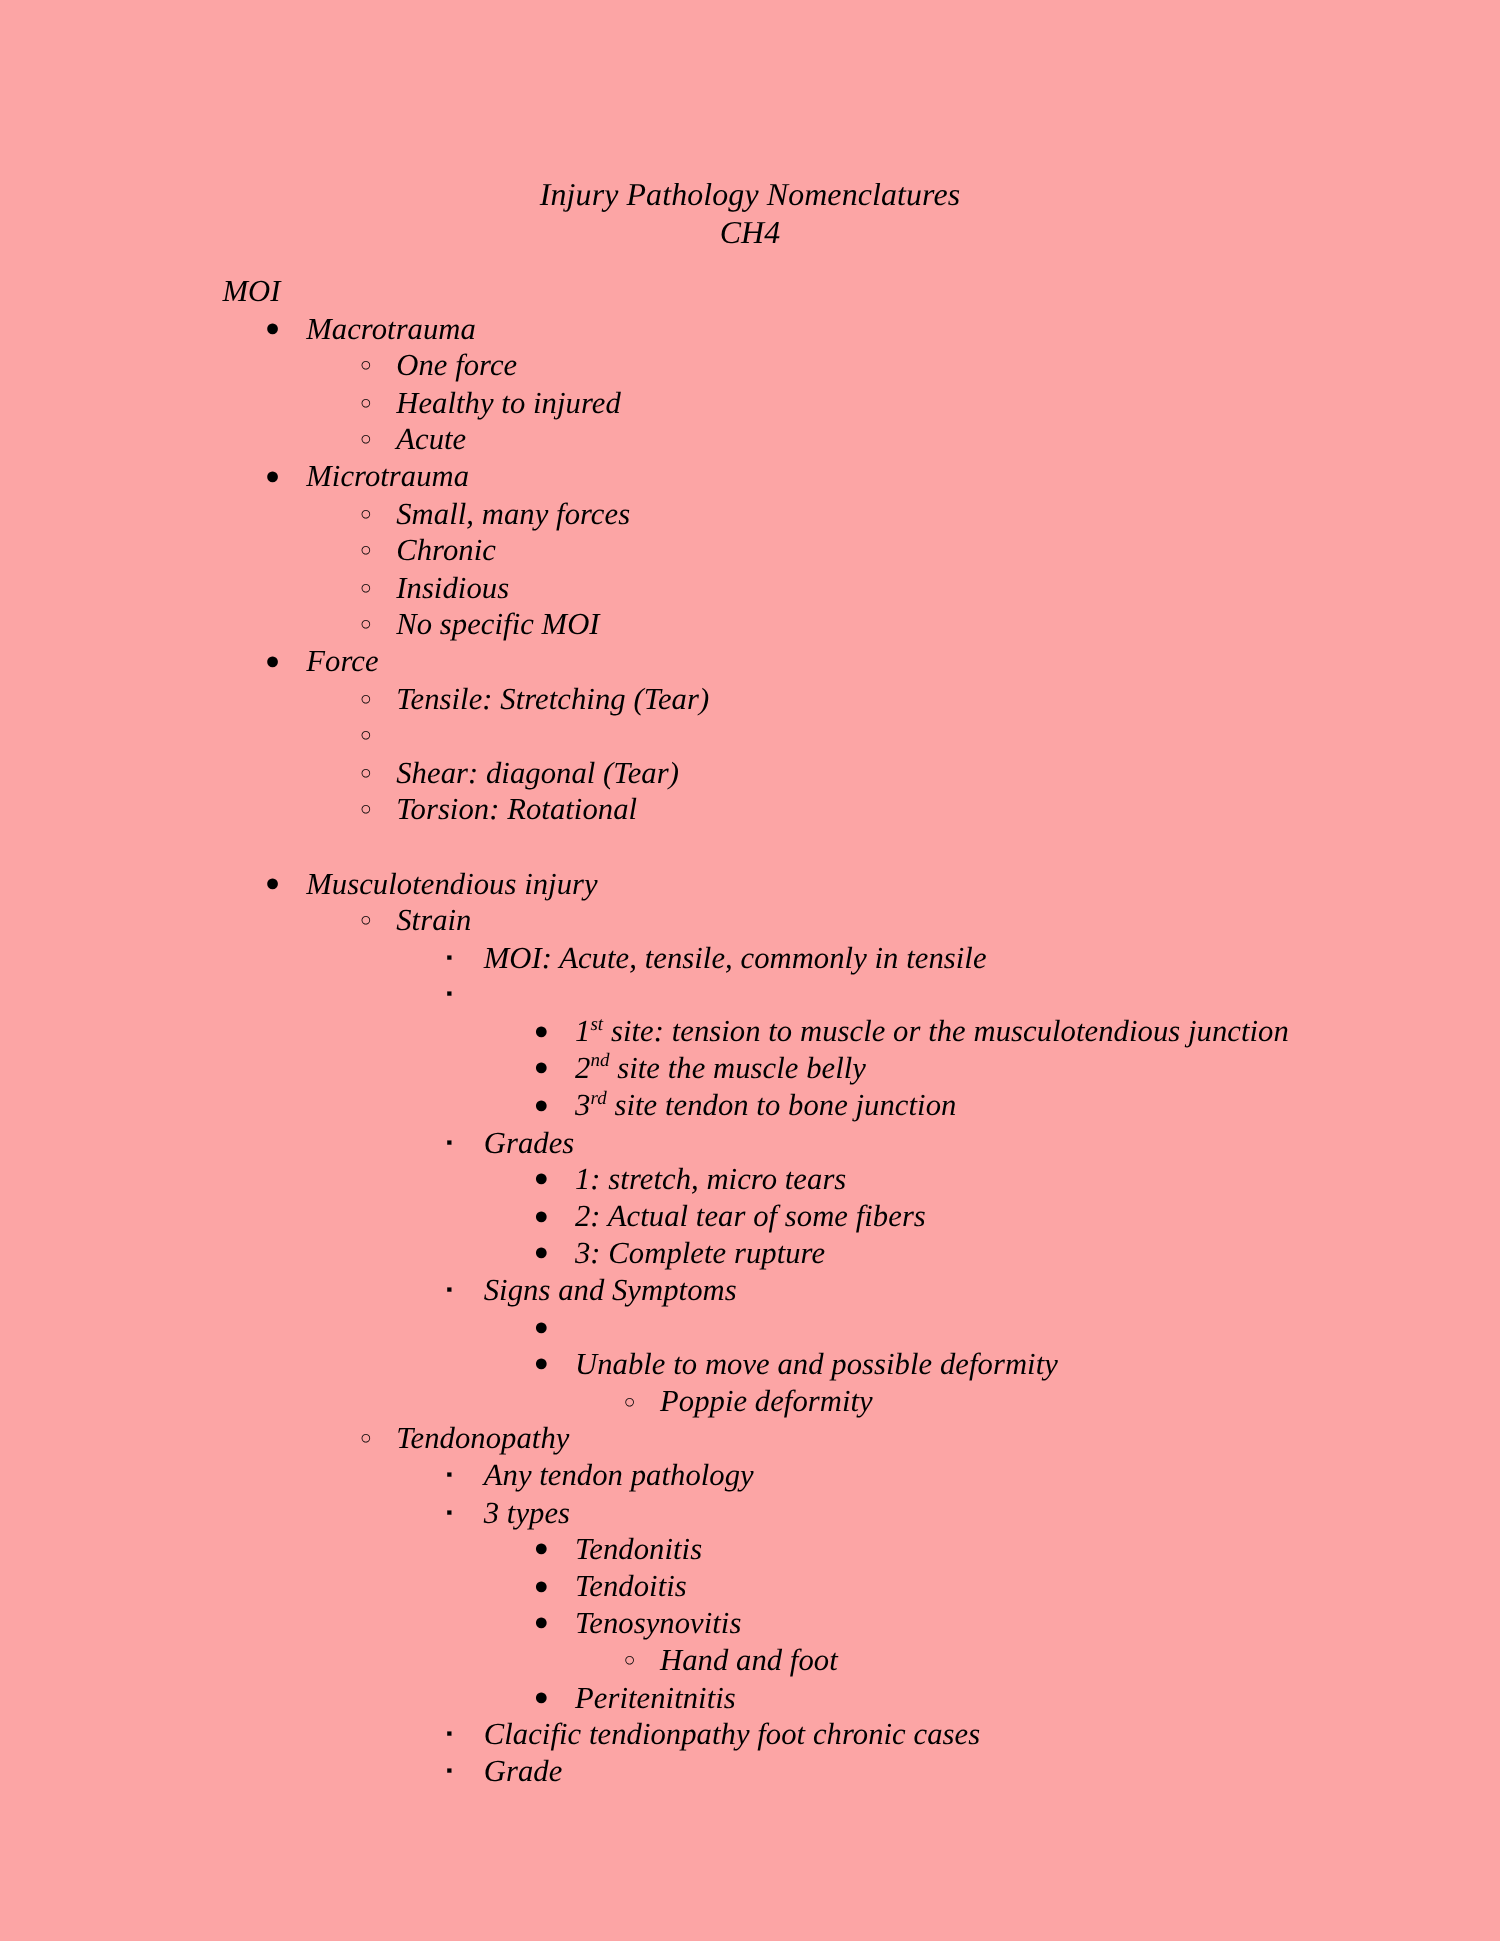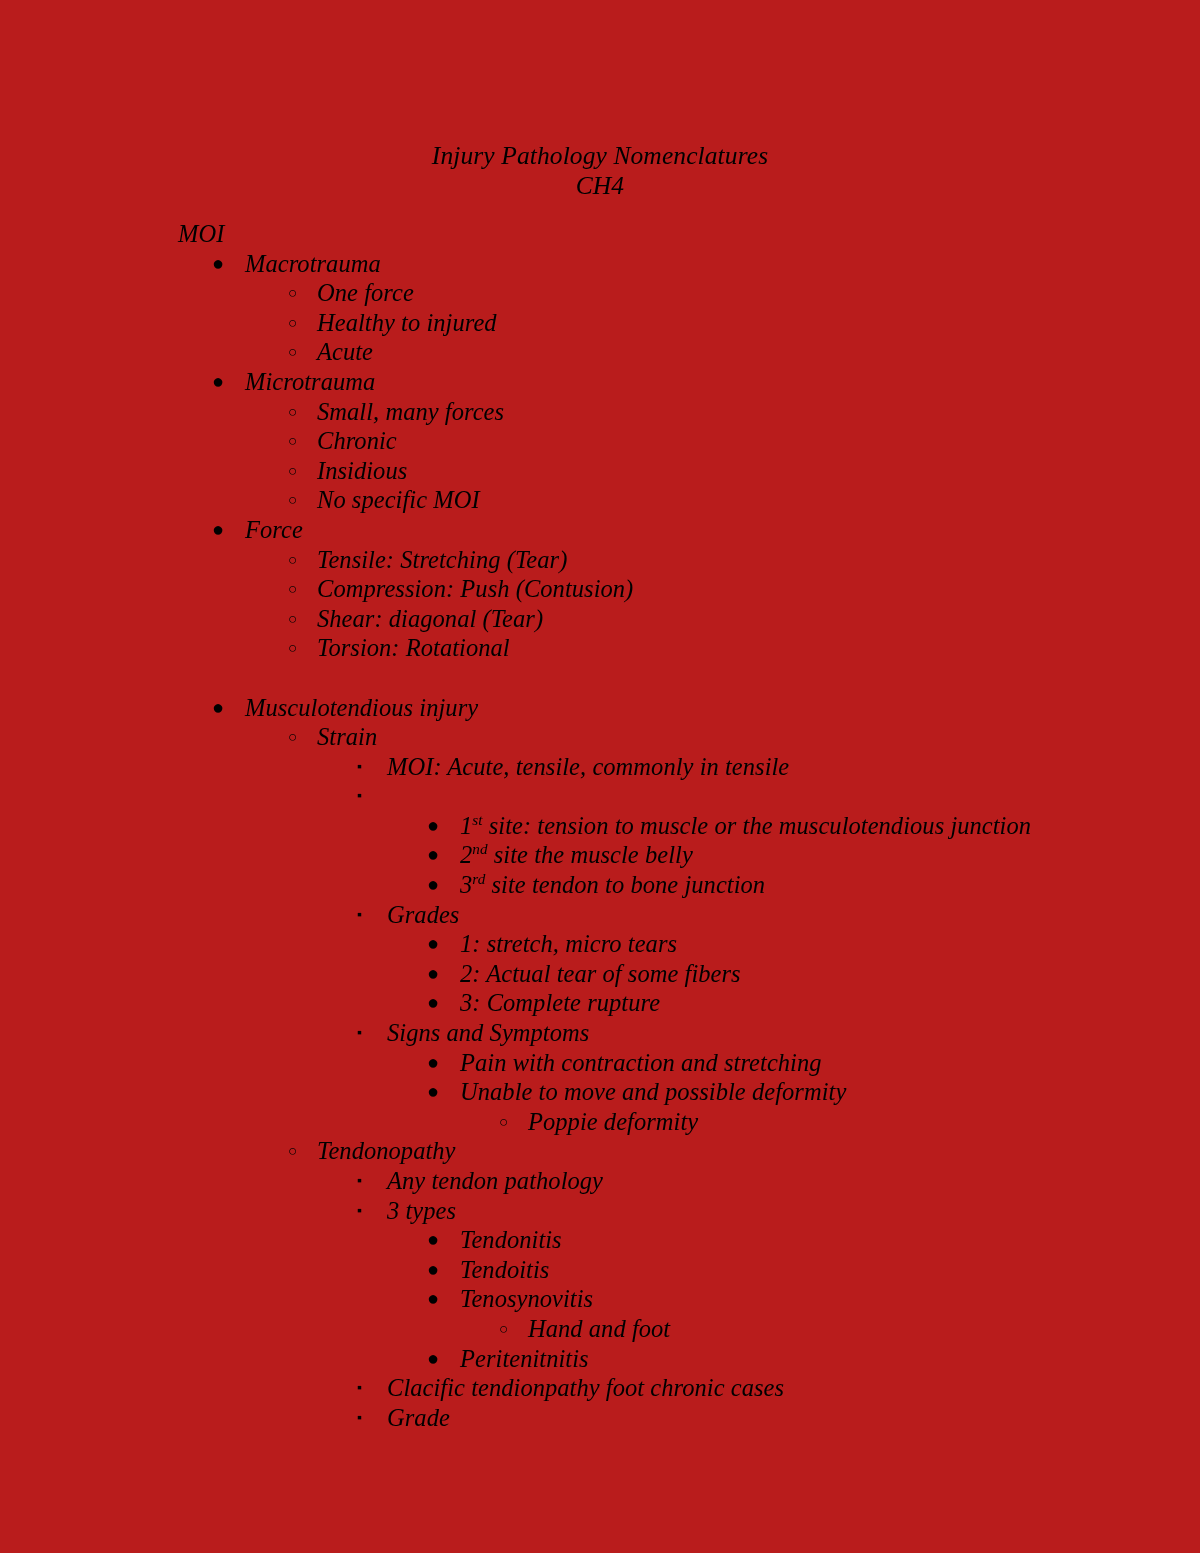--- a/index.html
+++ b/index.html
@@ -14,21 +14,21 @@
     font-family: "Liberation Serif", "DejaVu Serif", serif;
     color: #000000;
     overflow: hidden;
   }
 
   .page {
     position: absolute;
     left: 0; top: 0;
     width: 1200px;
     height: 1553px;
-    background: #b91c1c;
+    background: #fca5a5;
   }
 
   
   .title-block {
     position: absolute;
     left: 0;
     top: 141px;
     width: 1200px;
     text-align: center;
   }
@@ -152,21 +152,20 @@
       <div class="row l1">
         <span class="marker">●</span>
         <span class="txt">Force</span>
       </div>
       <div class="row l2">
         <span class="marker">○</span>
         <span class="txt">Tensile: Stretching (Tear)</span>
       </div>
       <div class="row l2">
         <span class="marker">○</span>
-        <span class="txt">Compression: Push (Contusion)</span>
       </div>
       <div class="row l2">
         <span class="marker">○</span>
         <span class="txt">Shear: diagonal (Tear)</span>
       </div>
       <div class="row l2">
         <span class="marker">○</span>
         <span class="txt">Torsion: Rotational</span>
       </div>
       <div class="row spacer"></div>
@@ -212,21 +211,20 @@
       <div class="row l4">
         <span class="marker">●</span>
         <span class="txt">3: Complete rupture</span>
       </div>
       <div class="row l3">
         <span class="marker">▪</span>
         <span class="txt">Signs and Symptoms</span>
       </div>
       <div class="row l4">
         <span class="marker">●</span>
-        <span class="txt">Pain with contraction and stretching</span>
       </div>
       <div class="row l4">
         <span class="marker">●</span>
         <span class="txt">Unable to move and possible deformity</span>
       </div>
       <div class="row l5">
         <span class="marker">○</span>
         <span class="txt">Poppie deformity</span>
       </div>
       <div class="row l2">

